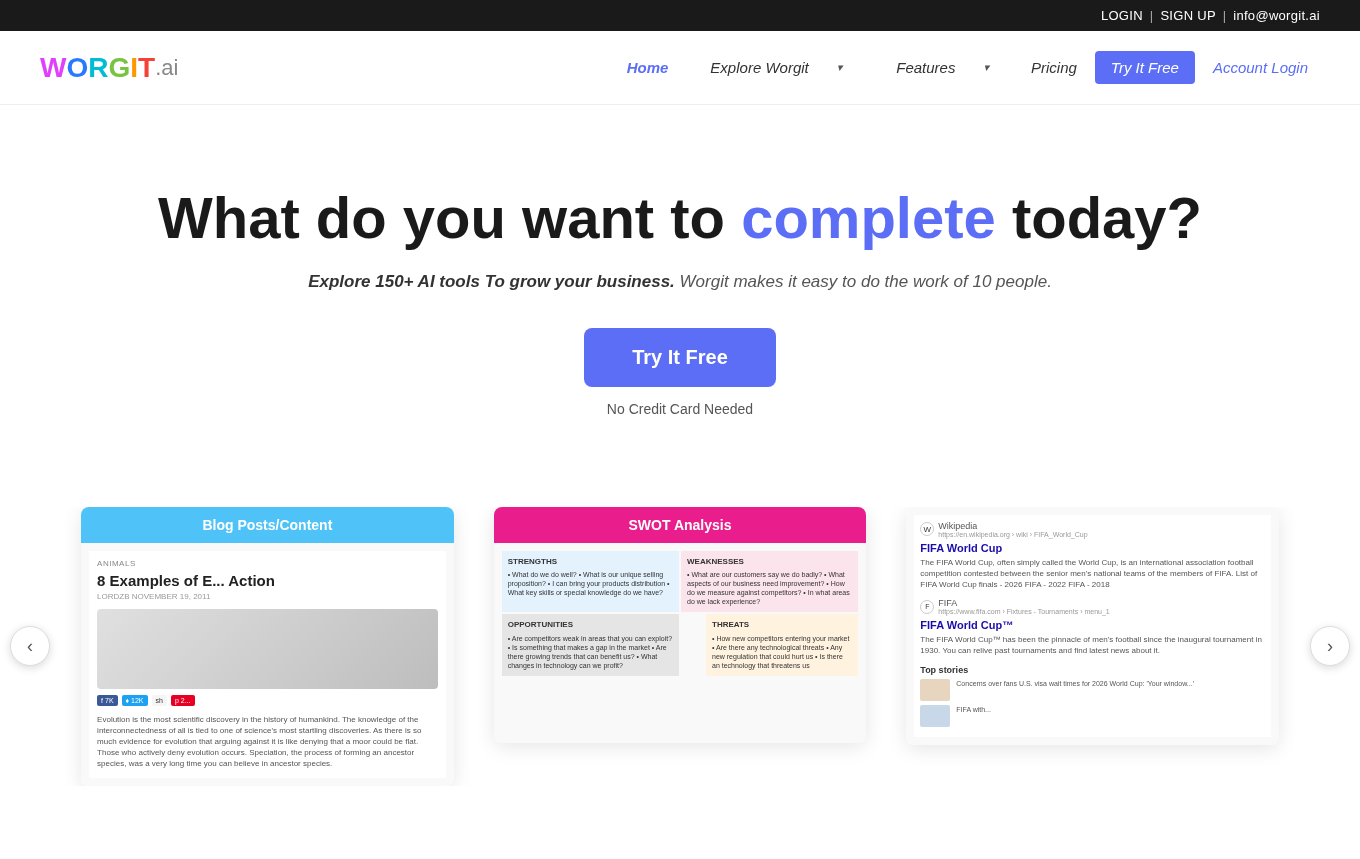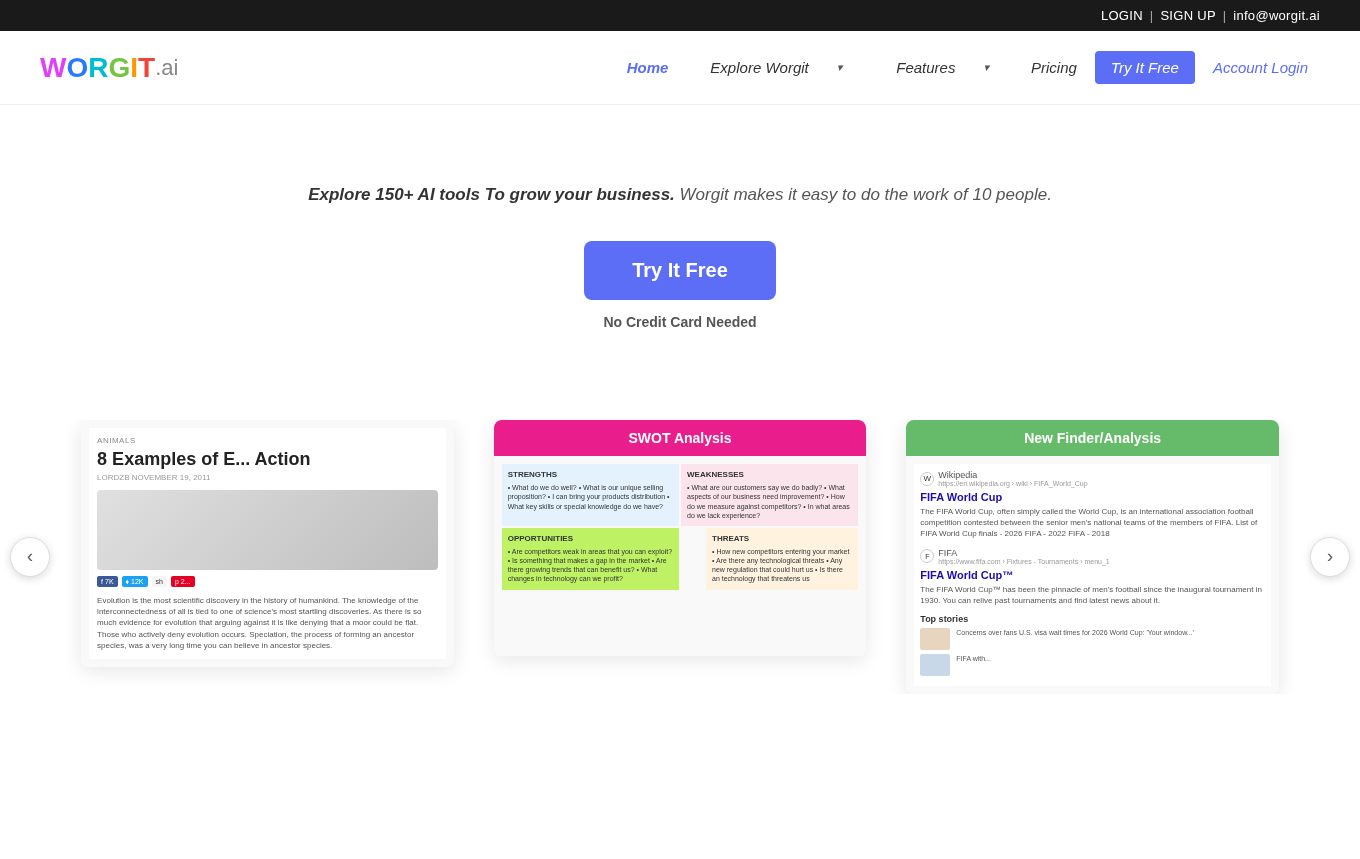--- a/index.html
+++ b/index.html
@@ -105,21 +105,20 @@
       font-weight: 600;
       cursor: pointer;
       display: inline-block;
       text-decoration: none;
       margin-bottom: 14px;
     }
     .no-credit {
       font-size: 14px;
       color: #555;
       margin-bottom: 50px;
-      font-weight: bold;
     }
 
     
     .carousel-wrapper {
       position: relative;
       width: 100%;
       overflow: hidden;
       padding: 0 70px;
       margin-bottom: 60px;
     }
@@ -153,35 +152,35 @@
       background: #f9f9f9;
       padding: 8px;
       font-size: 10px;
       color: #333;
       overflow: hidden;
     }
 
     
     .blog-card-inner { background: #fff; padding: 8px; }
     .blog-tag { font-size: 8px; color: #888; text-transform: uppercase; letter-spacing: 0.5px; margin-bottom: 4px; }
-    .blog-title { font-size: 18px; font-weight: 700; color: #222; margin-bottom: 3px; }
+    .blog-title { font-size: 15px; font-weight: 700; color: #222; margin-bottom: 3px; }
     .blog-meta { font-size: 8px; color: #999; margin-bottom: 8px; }
     .blog-img-placeholder { width: 100%; height: 80px; background: linear-gradient(135deg, #e0e0e0, #bdbdbd); margin-bottom: 6px; border-radius: 4px; }
     .blog-social { display: flex; gap: 4px; margin-bottom: 8px; }
     .blog-social-btn { background: #3b5998; color: #fff; font-size: 7px; padding: 2px 4px; border-radius: 2px; }
     .blog-social-btn.tw { background: #1da1f2; }
     .blog-social-btn.sh { background: #f5f5f5; color: #333; }
     .blog-text { font-size: 8px; color: #555; line-height: 1.4; }
 
     
     .swot-grid { display: grid; grid-template-columns: 1fr 1fr; gap: 2px; }
     .swot-cell { padding: 6px; font-size: 7px; line-height: 1.3; }
     .swot-cell.strengths { background: #e3f2fd; }
     .swot-cell.weaknesses { background: #fce4ec; }
-    .swot-cell.opportunities { background: #bef264; }
+    .swot-cell.opportunities { background: #e5e5e5; }
     .swot-cell.threats { background: #fff3e0; margin-left: 25px; }
     .swot-label { font-weight: 700; font-size: 8px; margin-bottom: 3px; }
 
     
     .finder-inner { background: #fff; padding: 6px; }
     .finder-source { display: flex; align-items: center; gap: 4px; margin-bottom: 4px; }
     .finder-icon { width: 14px; height: 14px; background: #4285f4; border-radius: 50%; }
     .finder-title { font-size: 11px; font-weight: 700; color: #1a0dab; margin-bottom: 3px; }
     .finder-desc { font-size: 8px; color: #555; line-height: 1.4; margin-bottom: 8px; }
     .finder-top-stories { font-size: 9px; font-weight: 600; margin-bottom: 4px; }
@@ -260,33 +259,39 @@
     <li>
         <a href="#" class="nav-try-free">Try It Free</a>
       </li>
     <li>
         <a href="#" class="nav-account-login">Account Login</a>
       </li>
   </ul>
 </nav>
 
 <section class="hero">
+  <h1>
+    <span>What do you want to</span>
+    <span class="complete"> </span><span class="complete">complete</span>
+    <span> </span><span>today?</span>
+  </h1>
   <p class="subtitle">
     <strong>Explore 150+ AI tools To grow your business.</strong><span> Worgit makes it easy to do the work of 10 people.</span>
   </p>
   <a href="#" class="btn-try-free">Try It Free</a>
   <p class="no-credit">No Credit Card Needed</p>
 </section>
 
 <div class="carousel-wrapper">
   <button class="carousel-arrow left">‹</button>
 
   <div class="carousel-track">
 
     <div class="carousel-card">
+      <div class="card-header blog">Blog Posts/Content</div>
       <div class="card-body">
         <div class="blog-card-inner">
           <div class="blog-tag">ANIMALS</div>
           <div class="blog-title">8 Examples of E... Action</div>
           <div class="blog-meta">LORDZB  NOVEMBER 19, 2011</div>
           <div class="blog-img-placeholder"></div>
           <div class="blog-social">
             <span class="blog-social-btn">f 7K</span>
             <span class="blog-social-btn tw">♦ 12K</span>
             <span class="blog-social-btn sh">sh</span>
@@ -327,21 +332,20 @@
             <div>• How new competitors entering your market
 • Are there any technological threats
 • Any new regulation that could hurt us
 • Is there an technology that threatens us</div>
           </div>
         </div>
       </div>
     </div>
 
     <div class="carousel-card">
-      <div class="card-header finder">New Finder/Analysis</div>
       <div class="card-body">
         <div class="finder-inner">
           <div class="finder-source">
             <div class="finder-icon" style="background: #fff; border: 1px solid #ccc; display:flex;align-items:center;justify-content:center;font-size:8px;color:#333;border-radius:50%;">W</div>
             <div>
               <div style="font-size:9px;color:#555;">Wikipedia</div>
               <div style="font-size:7px;color:#999;">https://en.wikipedia.org › wiki › FIFA_World_Cup</div>
             </div>
           </div>
           <div class="finder-title">FIFA World Cup</div>

